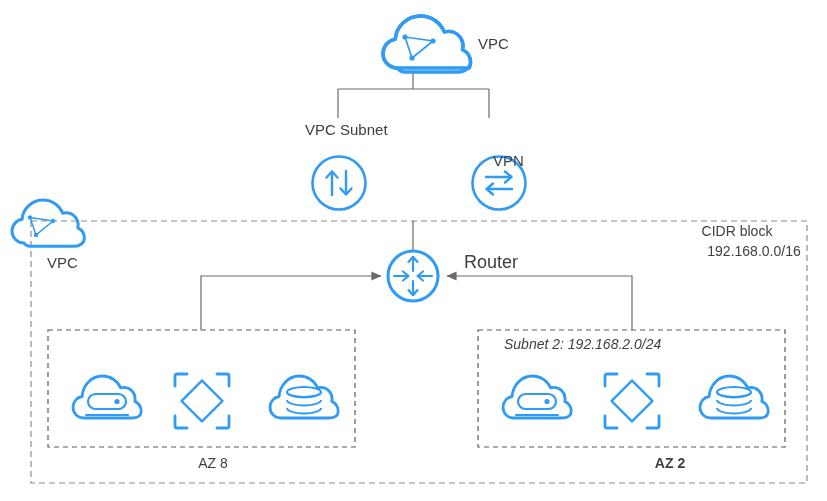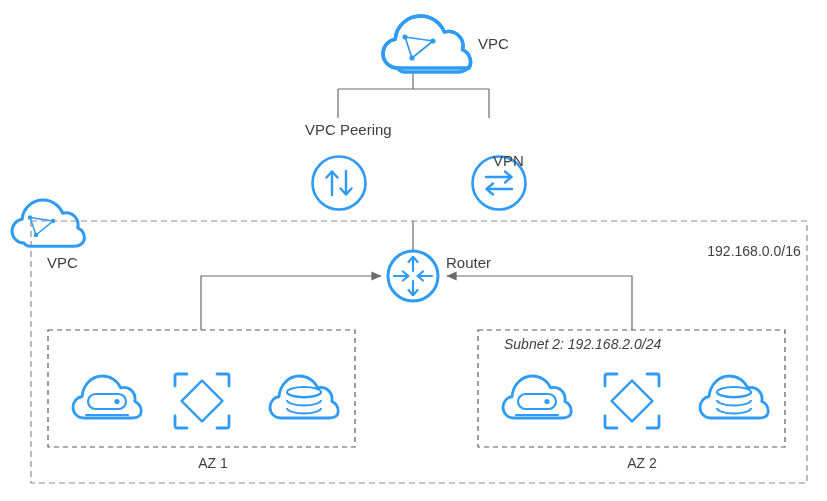--- a/index.html
+++ b/index.html
@@ -159,28 +159,29 @@
         <ellipse cx="34" cy="22" rx="17" ry="5"></ellipse>
         <path d="M17,22 C17,25 24.6,27.5 34,27.5 C43.4,27.5 51,25 51,22"></path>
         <path d="M17,30 C17,33 24.6,35.5 34,35.5 C43.4,35.5 51,33 51,30"></path>
         <path d="M17,38 C17,41 24.6,43.5 34,43.5 C43.4,43.5 51,41 51,38"></path>
       </g>
     </g>
   </svg>
 
   <div class="lbl" style="left:466px;top:35px;font-size:15px;">VPC</div>
 
-  <div class="lbl" style="left:293px;top:121px;font-size:15px;">VPC Peering</div>
+  <div class="lbl" style="left:293px;top:121px;font-size:15px;">VPC Subnet</div>
 
   <div class="lbl" style="left:481px;top:121px;font-size:15px;margin-top:31px;">VPN</div>
 
   <div class="lbl" style="left:35px;top:254px;font-size:15px;">VPC</div>
 
+  <div class="lbl center" style="left:645px;top:223px;width:160px;">CIDR block</div>
   <div class="lbl center" style="left:662px;top:243px;width:160px;text-align:center;">192.168.0.0/16</div>
 
-  <div class="lbl" style="left:434px;top:254px;font-size:15px;">Router</div>
+  <div class="lbl" style="left:452px;top:254px;font-size:18px;">Router</div>
 
   <div class="lbl" style="left:492px;top:336px;font-style:italic;">Subnet 2: 192.168.2.0/24</div>
 
-  <div class="lbl center" style="left:151px;top:455px;width:100px;">AZ 1</div>
-  <div class="lbl center" style="left:580px;top:455px;width:100px;">AZ 2</div>
+  <div class="lbl center" style="left:151px;top:455px;width:100px;">AZ 8</div>
+  <div class="lbl center" style="left:608px;top:455px;width:100px;font-weight:bold;">AZ 2</div>
 
 </div>
 
 </body></html>

